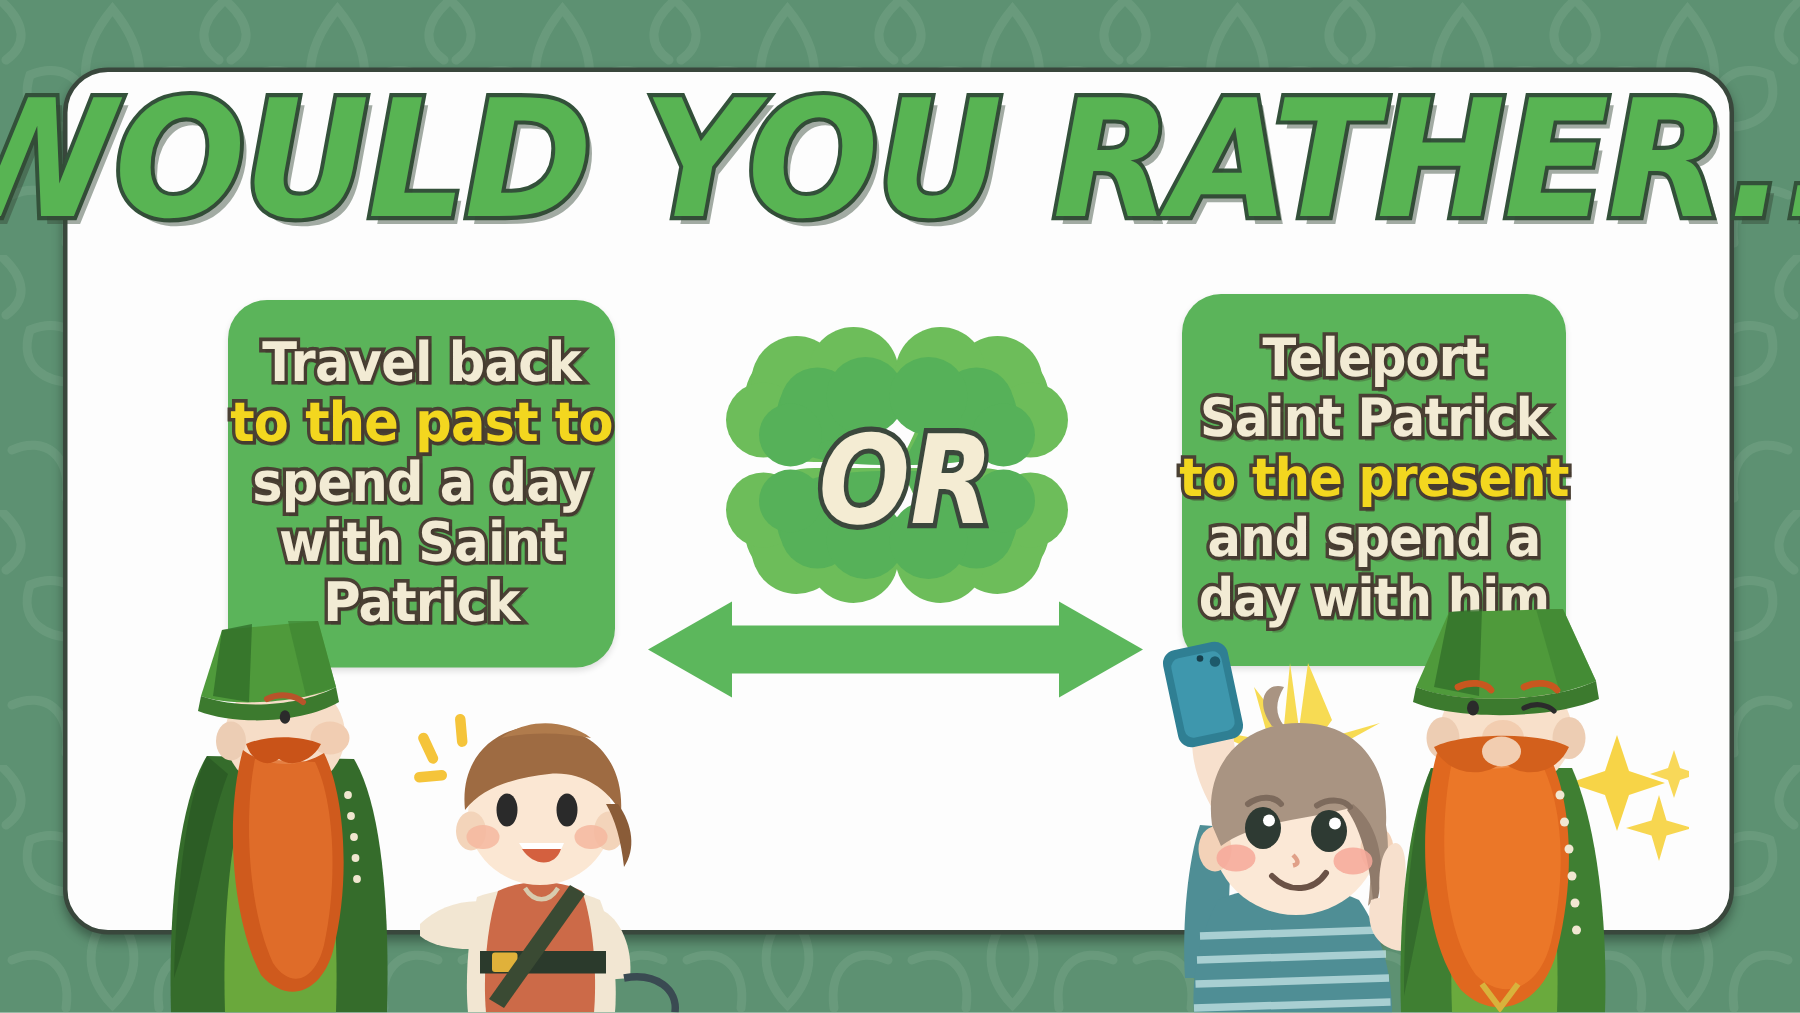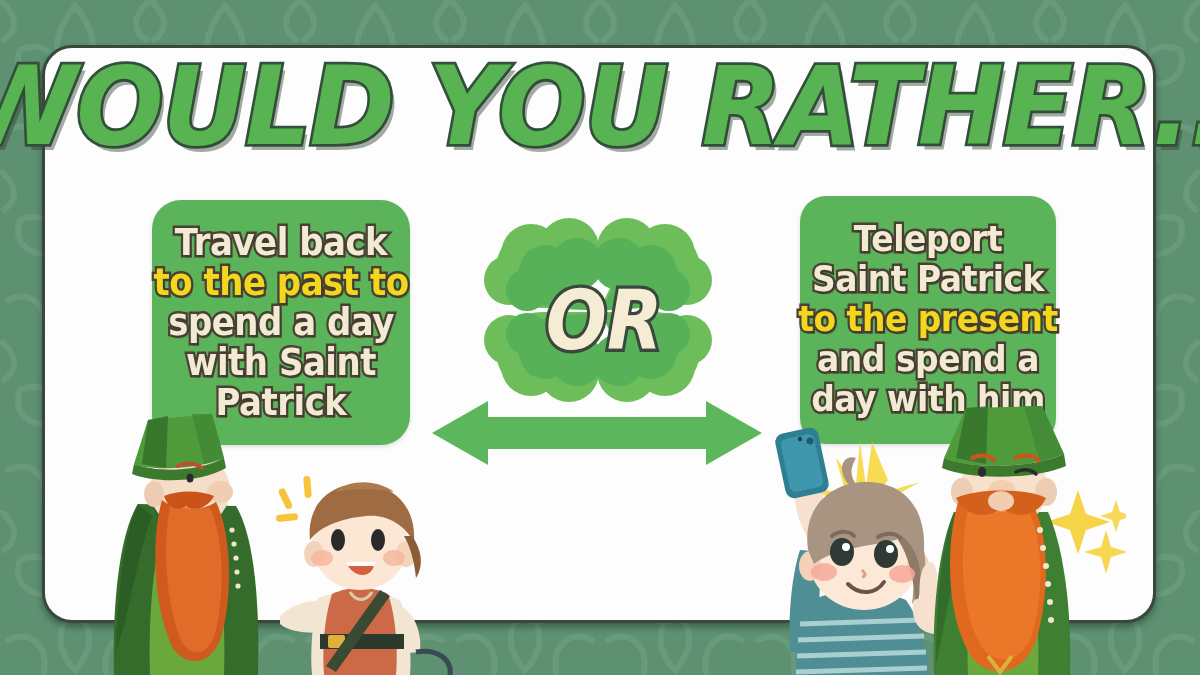--- a/index.html
+++ b/index.html
@@ -55,22 +55,22 @@
     background:#5bb45a;
     border-radius:26px;
     z-index:5;
     display:flex;
     flex-direction:column;
     align-items:center;
     justify-content:center;
     padding:6px 4px 8px;
     box-shadow:0 2px 4px rgba(0,0,0,.12);
   }
-  #opt-left { left:152px; top:200px; width:258px; height:245px;border-radius:29px; }
-  #opt-right{ left:788px; top:196px; width:256px; height:248px;margin-left:12px; }
+  #opt-left { left:152px; top:200px; width:258px; height:245px; }
+  #opt-right{ left:788px; top:196px; width:256px; height:248px; }
 
   .opt-line{
     font-family:"DejaVu Sans", sans-serif;
     font-weight:900;
     font-size:34px;
     line-height:40px;
     letter-spacing:-.5px;
     white-space:nowrap;
     color:#f2ebd4;
     -webkit-text-stroke:4.5px #4a4034;

